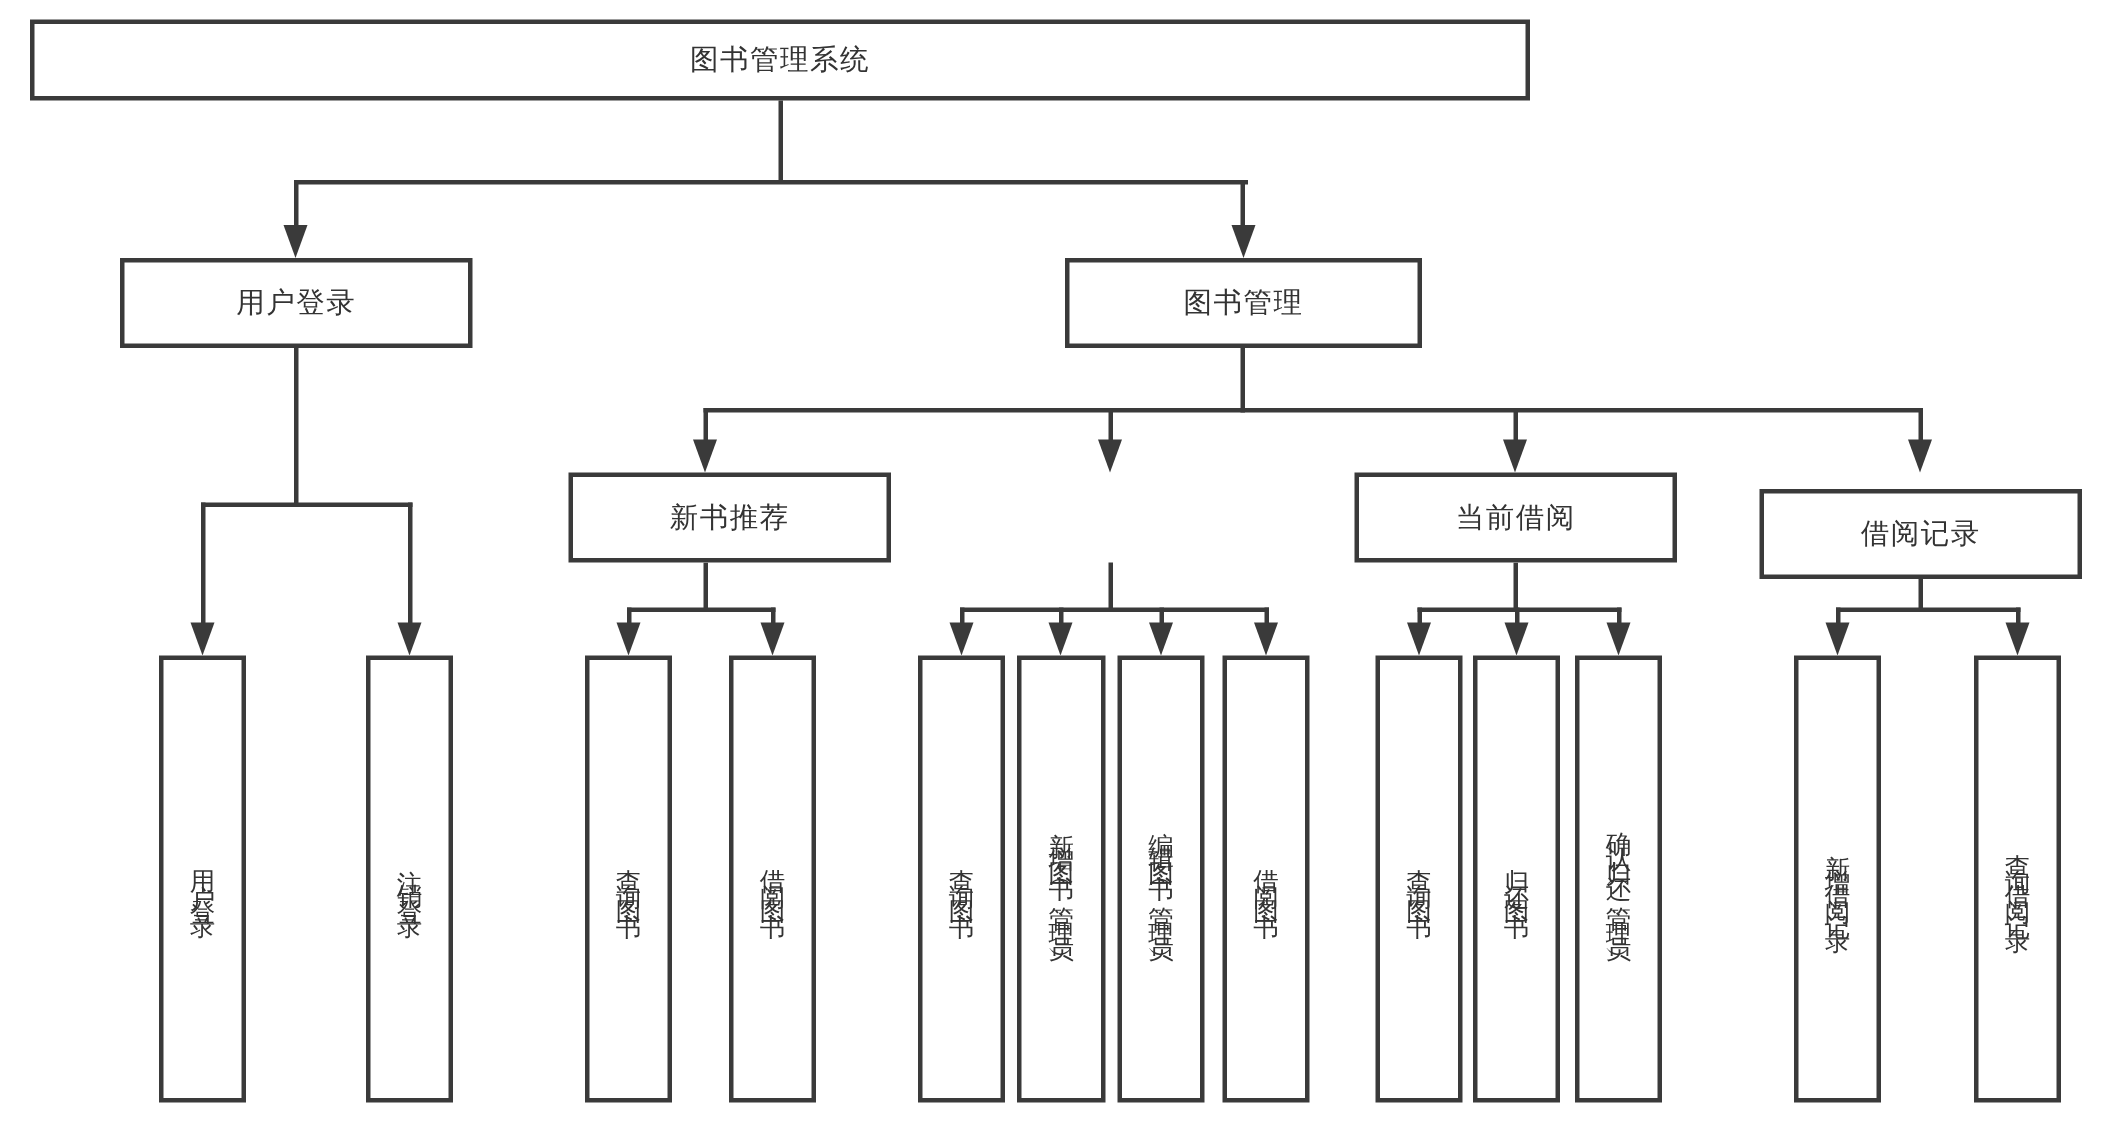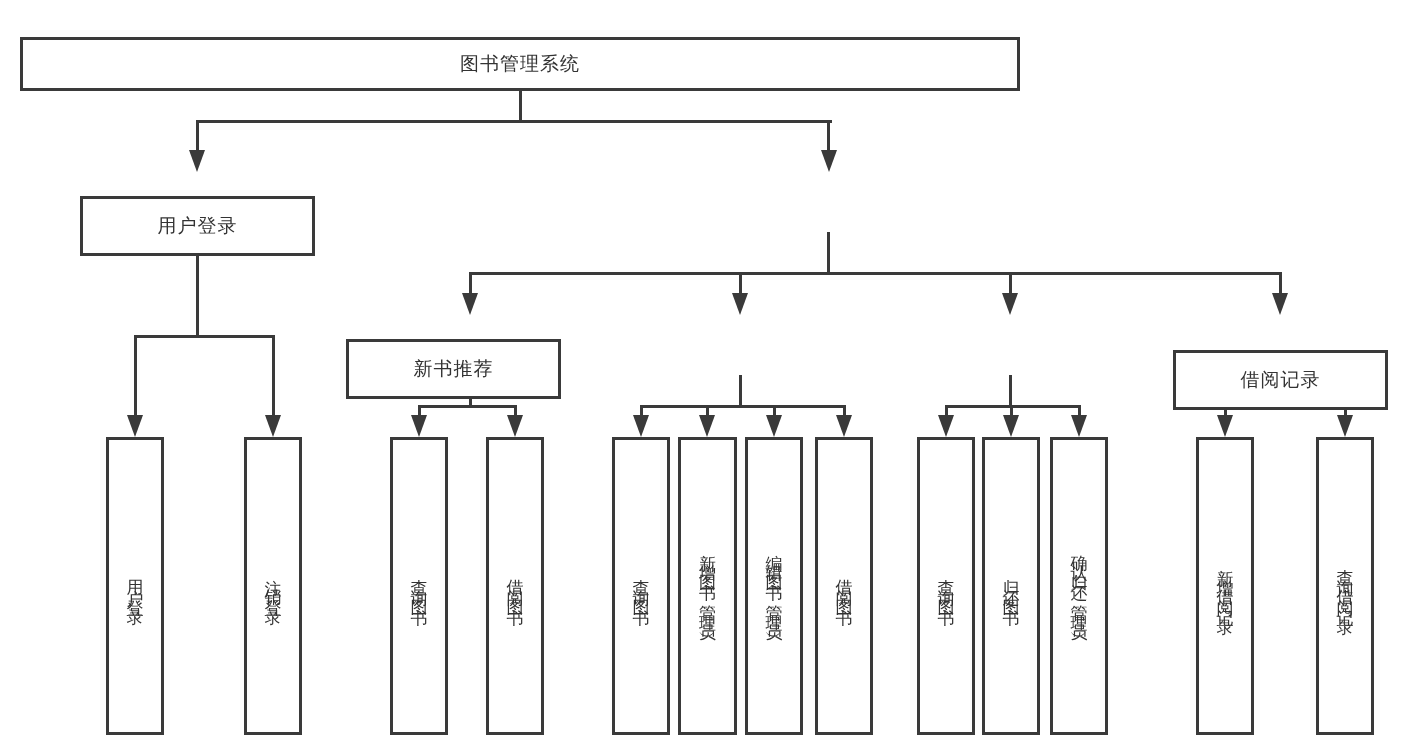--- a/index.html
+++ b/index.html
@@ -23,21 +23,21 @@
   
   .node {
     position: absolute;
     border: 3px solid var(--line);
     background: #fff;
     display: flex;
     align-items: center;
     justify-content: center;
     color: var(--text);
   }
-  .h-node { font-size: 19px; letter-spacing: 1px; margin-top: 24px; }
+  .h-node { font-size: 19px; letter-spacing: 1px; }
 
   .leaf .v-label {
     writing-mode: vertical-rl;
     text-orientation: mixed;
     font-size: 17px;
     line-height: 1;
     letter-spacing: 10px;
     color: var(--text);
     max-height: 286px;
   }
@@ -127,23 +127,29 @@
       <div class="carrow" style="left: 1337px; top: 415px;"></div>
     </div>
 
   <div class="node h-node" style="left:20px;top:13px;width:1000px;height:54px;">
     <span>图书管理系统</span>
   </div>
 
   <div class="node h-node" style="left:80px;top:172px;width:235px;height:60px;">
     <span>用户登录</span>
   </div>
+  <div class="node h-node" style="left:710px;top:172px;width:238px;height:60px;">
+    <span>图书管理</span>
+  </div>
 
-  <div class="node h-node" style="left:346px;top:315px;width:215px;height:60px;">
+  <div class="node h-node" style="left:379px;top:315px;width:215px;height:60px;">
     <span>新书推荐</span>
+  </div>
+  <div class="node h-node" style="left:903px;top:315px;width:215px;height:60px;">
+    <span>当前借阅</span>
   </div>
   <div class="node h-node" style="left:1173px;top:326px;width:215px;height:60px;">
     <span>借阅记录</span>
   </div>
 
   <div class="node leaf" style="left:106px;top:437px;width:58px;height:298px;">
     <span class="v-label">用户登录</span>
   </div>
   <div class="node leaf" style="left:244px;top:437px;width:58px;height:298px;">
     <span class="v-label">注销登录</span>

